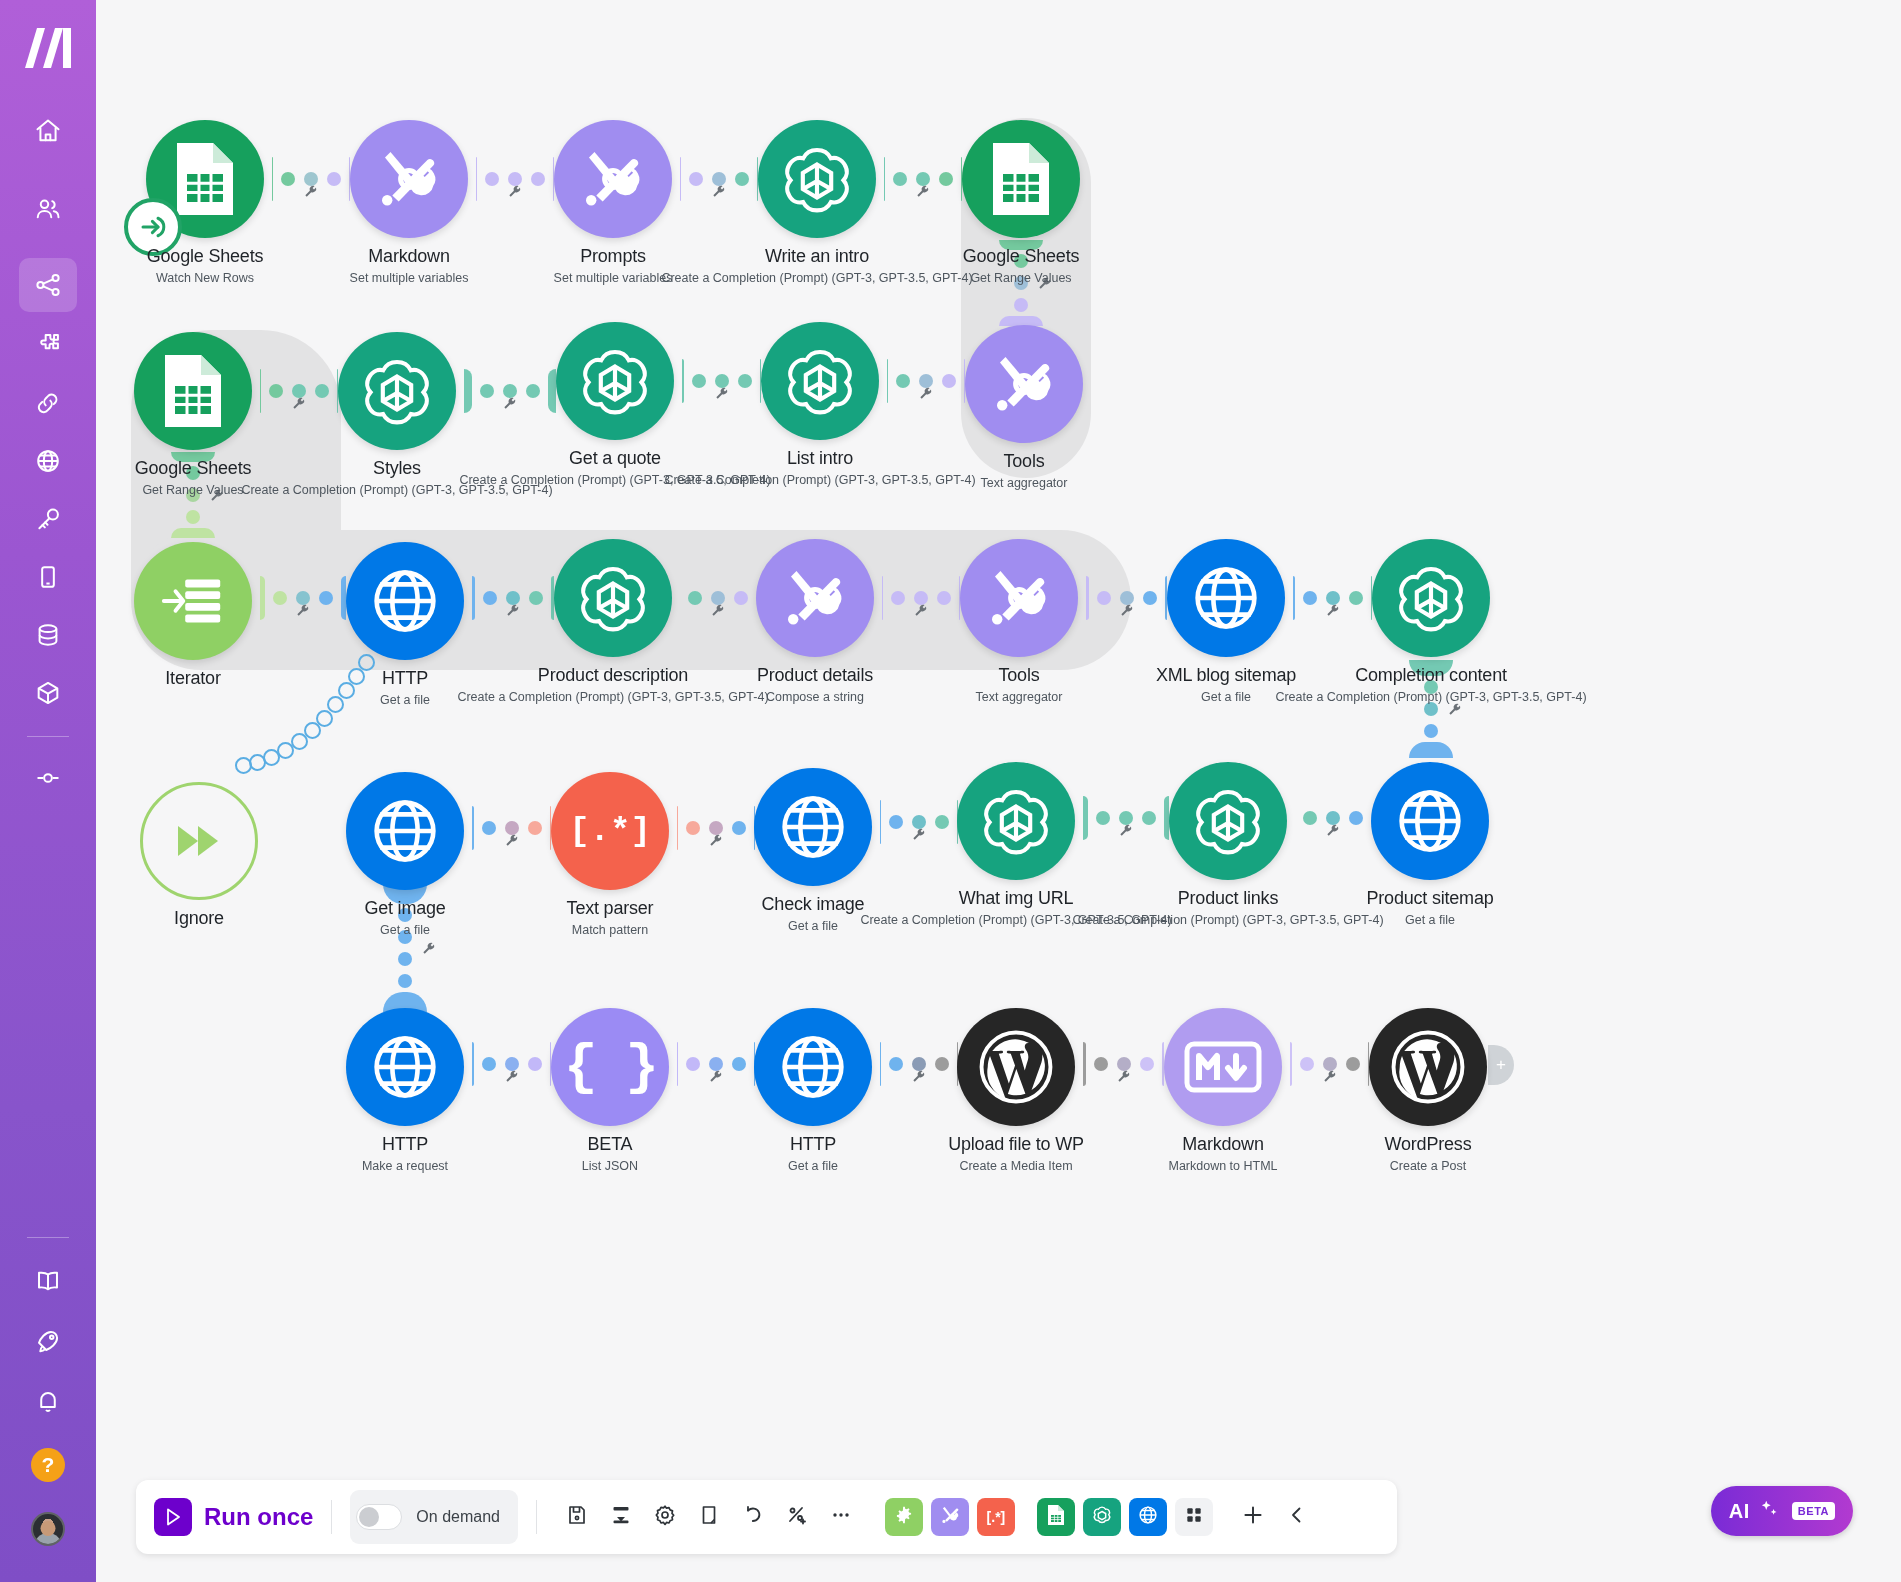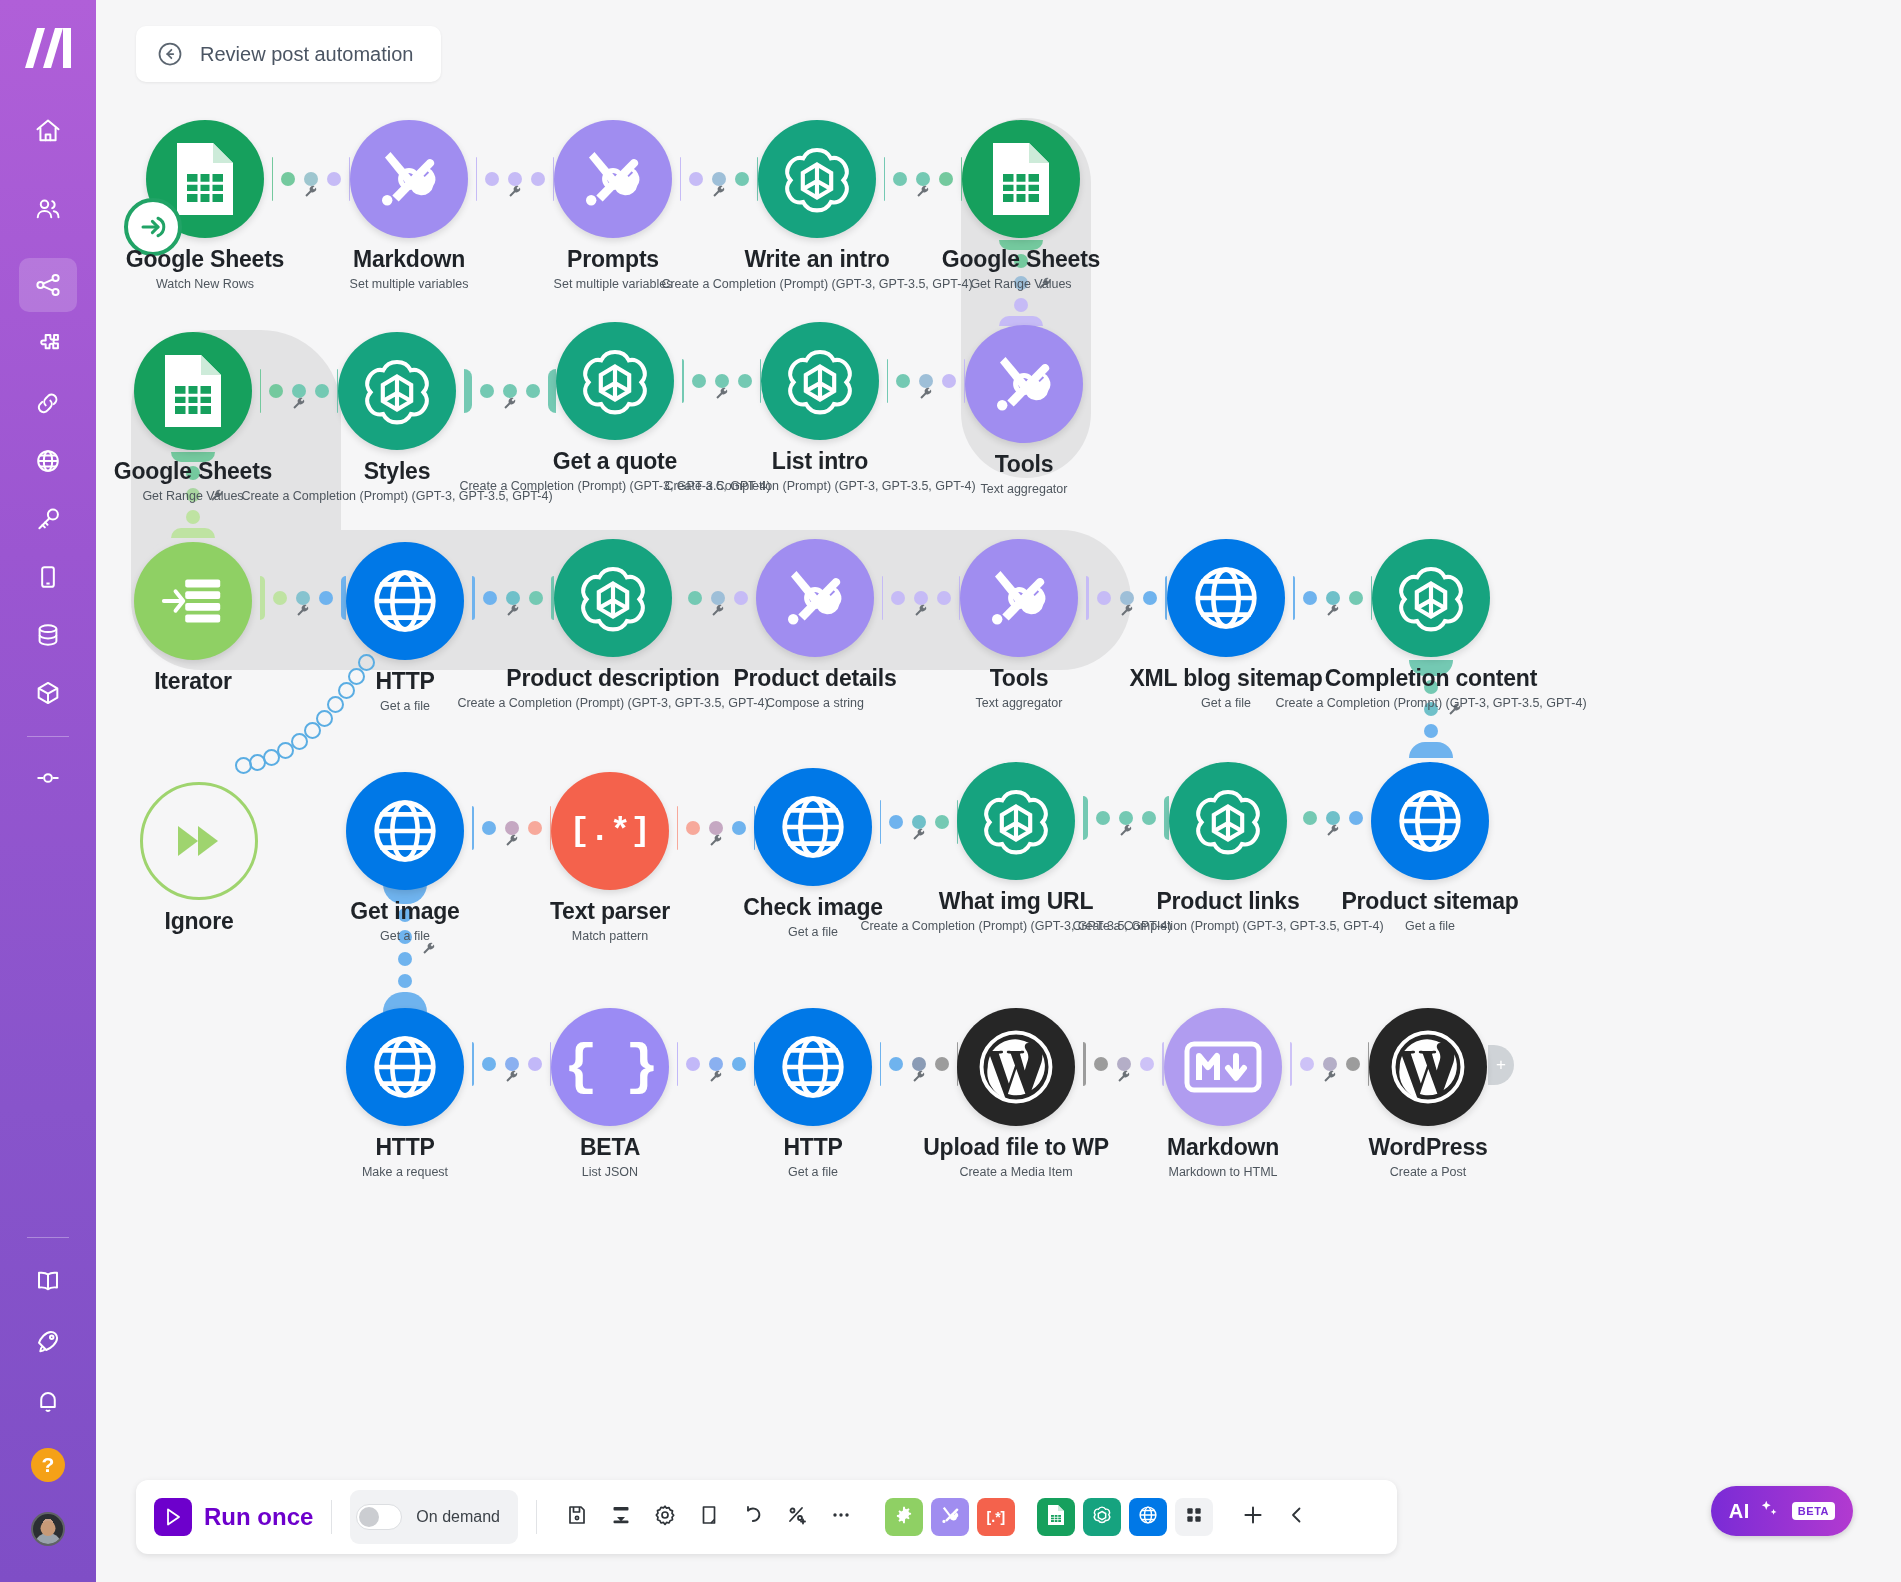--- a/index.html
+++ b/index.html
@@ -74,21 +74,21 @@
     position: relative; cursor: pointer;
   }
   .bubble svg, .bubble .glyph { pointer-events: none; }
   .glyph { color: #fff; font-weight: bold; }
 
   .node .caption {
     position: absolute; left: 50%; transform: translateX(-50%);
     top: 126px; width: 330px; text-align: center; white-space: nowrap;
   }
   .node .cap-title {
-    font-size: 23px; font-weight: bold; color: #1f2328; letter-spacing: -0.2px;
+    font-size: 18px; font-weight: normal; color: #1f2328; letter-spacing: -0.2px;
   }
   .node .cap-sub { font-size: 12.5px; color: #4e565e; margin-top: 4px; }
 
   
   .trigger-badge {
     position: absolute; left: -22px; bottom: -18px; width: 58px; height: 58px;
     border-radius: 50%; background: #fff; border: 4px solid #21a366;
     display: flex; align-items: center; justify-content: center;
   }
 
@@ -321,30 +321,20 @@
       </div>
       <div class="sb-item" style="margin-top:10px">
         <span class="sb-help">?</span>
       </div>
       <div class="sb-item" style="margin-top:10px">
         <span class="sb-avatar"></span>
       </div>
     </div>
   </div>
 
-  <div id="title-chip">
-    <span class="back">
-      <svg width="28" height="28" viewBox="0 0 24 24" fill="none" stroke="#5b6570" stroke-width="1.5" stroke-linecap="round" stroke-linejoin="round">
-          <circle cx="12" cy="12" r="9"></circle>
-          <path d="M13.2 8.4 9.6 12l3.6 3.6"></path>
-          <path d="M9.6 12h5.2"></path>
-        </svg>
-    </span>
-    <span class="t">Review post automation</span>
-  </div>
 
   <div id="canvas">
 
     <div class="hl" style="left:865px; top:118px; width:130px; height:360px;"></div>
     <div class="hl" style="left:35px; top:330px; width:210px; height:340px;"></div>
     <div class="hl" style="left:35px; top:530px; width:1000px; height:140px;"></div>
 
     <div id="conn-layer">
         <div class="conn" style="left: 176px; top: 157px; width: 78px; justify-content: space-between;">
           <span class="cap-l" style="background:#74c99e"></span>

